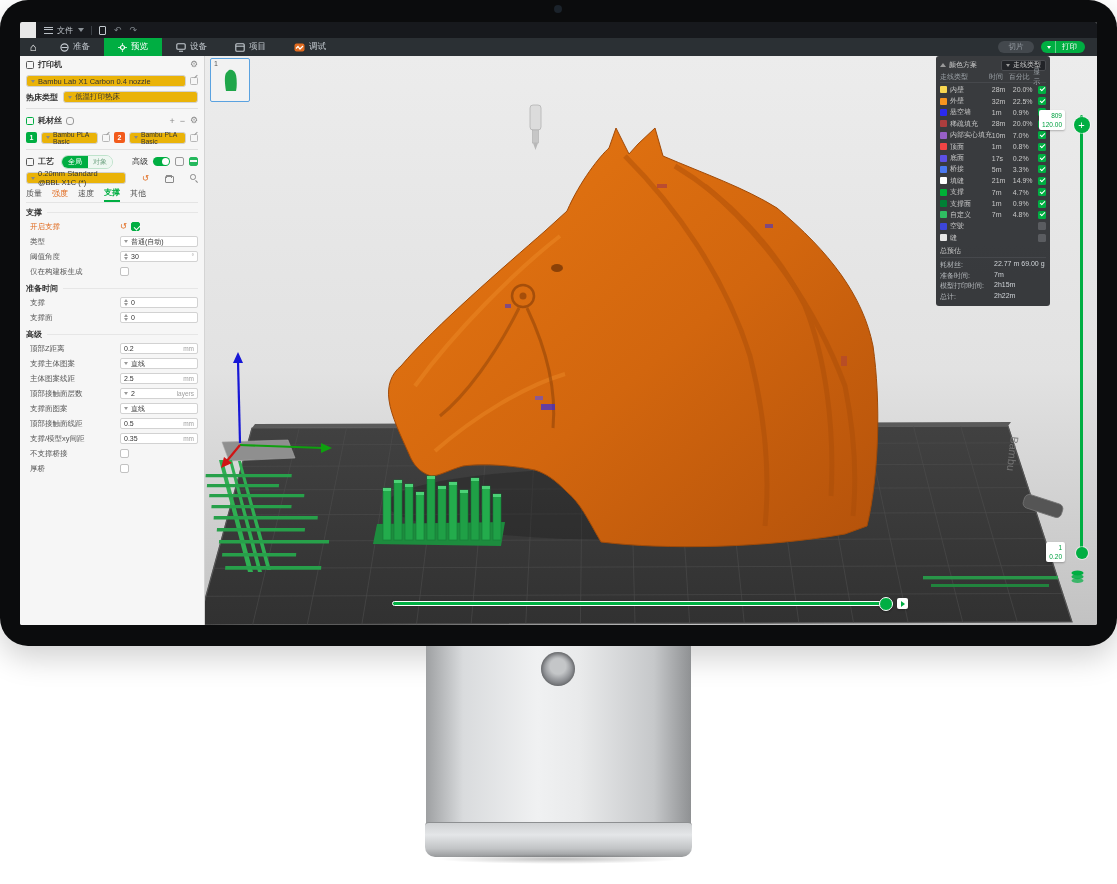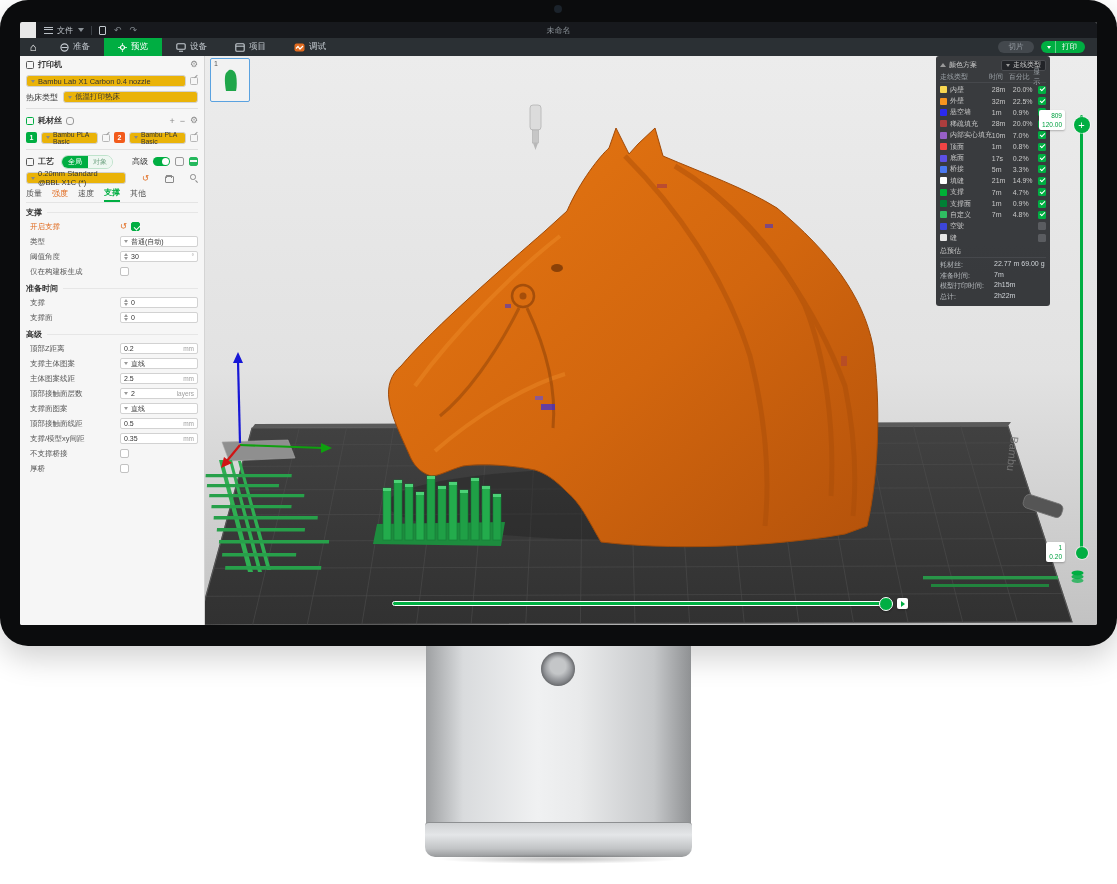--- a/index.html
+++ b/index.html
@@ -150,21 +150,20 @@
 
       <div class="topbar">
         <span class="menu-lines"></span>
         <span class="file-label">文件</span>
         <span class="caret"></span>
         <span class="top-divider"></span>
         <span class="doc-icon"></span>
         <span class="hist">↶</span>
         <span class="hist">↷</span>
       </div>
-      <div class="win-title">未命名</div>
 
       <div class="tabbar">
         <div class="home-btn">⌂</div>
         <div id="tabs-host" style="display:flex;">
             <div class="tab">
               <span class="ticon">
                 <svg width="9" height="9" viewBox="0 0 9 9">
                   <circle cx="4.5" cy="4.5" r="3.6" fill="none" stroke="currentColor" stroke-width="1.1"></circle>
                   <line x1="1.5" y1="4.5" x2="7.5" y2="4.5" stroke="currentColor" stroke-width="1.1"></line>
                 </svg>
@@ -235,21 +234,21 @@
               </span>
           </div>
           <div class="row" style="height:16px; gap:4px;">
             <div class="sel-box" style="flex:1;">
               <i class="car"></i>
               <span>Bambu Lab X1 Carbon 0.4 nozzle</span>
             </div>
             <span class="edit-ic"></span>
           </div>
           <div class="row" style="height:16px; gap:5px;">
-            <span style="font-weight:normal; color:#333; font-size:8px;">热床类型</span>
+            <span style="font-weight:bold; color:#333; font-size:8px;">热床类型</span>
             <div class="sel-box" style="flex:1;">
               <i class="car"></i>
               <span>低温打印热床</span>
             </div>
           </div>
           <div class="divider"></div>
 
           <div class="side-hdr">
             <span class="sq-icon" style="border-color:#00AE42;"></span>
             <span>耗材丝</span>

